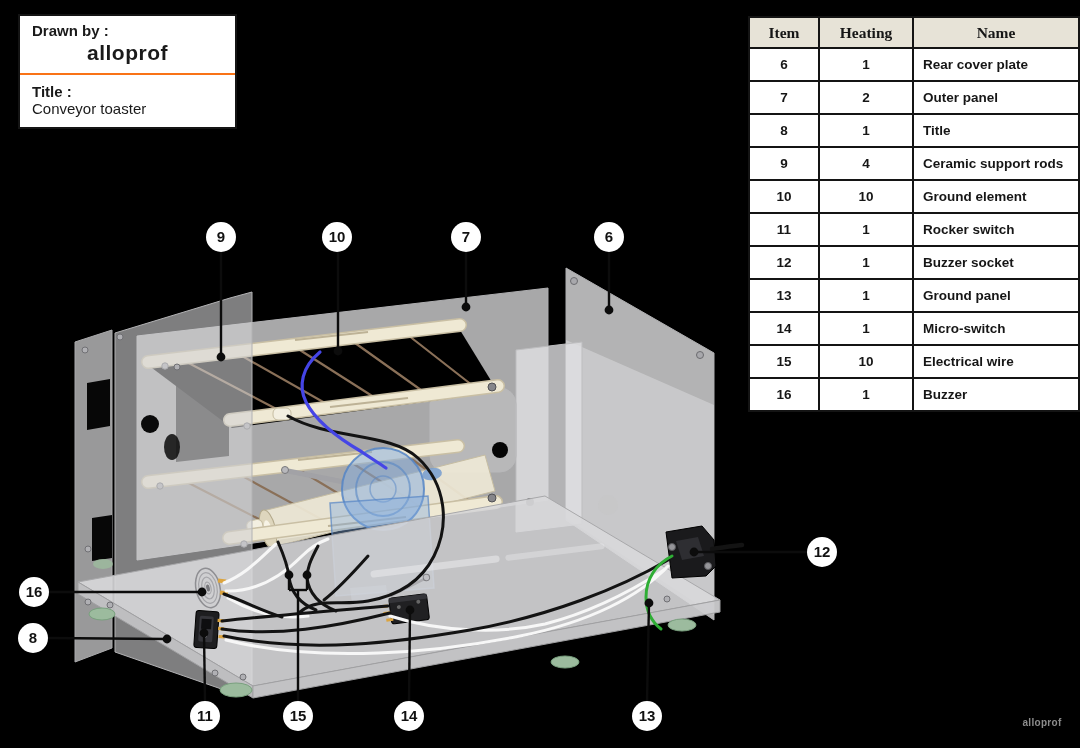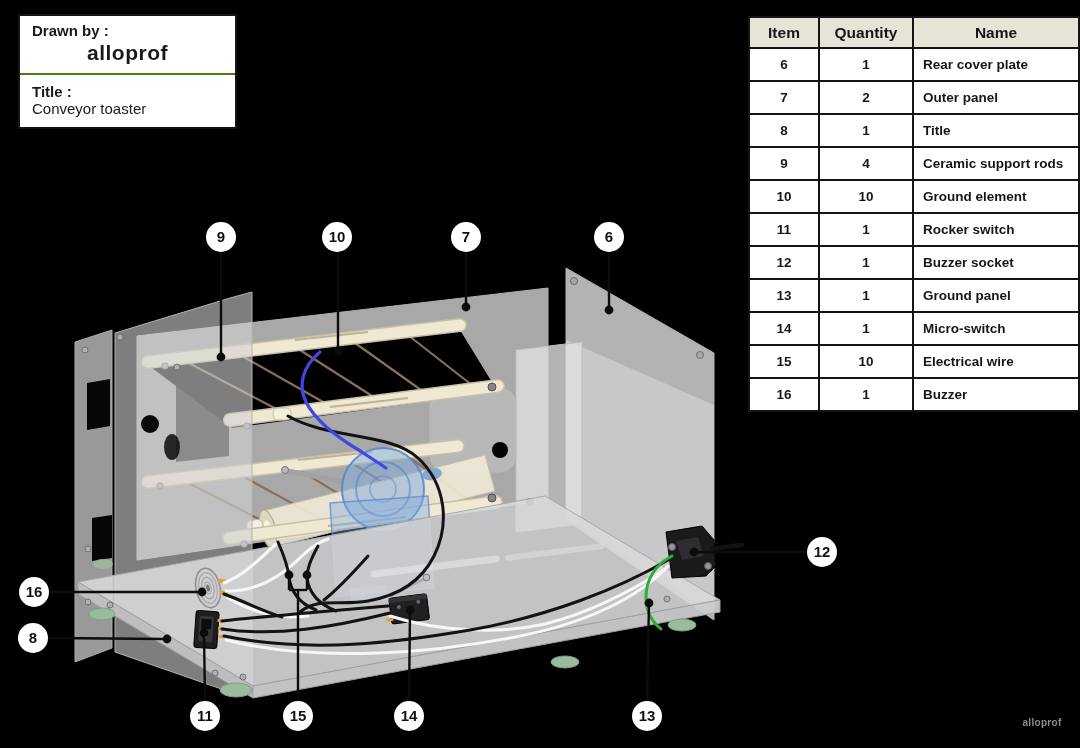--- a/index.html
+++ b/index.html
@@ -1,30 +1,30 @@
 <!DOCTYPE html>
 <html><head>
 <meta charset="utf-8">
 <style>
   html,body{margin:0;padding:0;background:#000;}
   #stage{position:relative;width:1080px;height:748px;background:#000;overflow:hidden;
          font-family:"Liberation Sans",sans-serif;}
   
   .titleblock{position:absolute;left:18px;top:14px;width:215px;background:#fff;
               border:2px solid #141414;color:#1a1a1a;}
-  .tb-box1{padding:6px 12px 8px 12px;border-bottom:2px solid #4d7c0f;}
+  .tb-box1{padding:6px 12px 8px 12px;border-bottom:2px solid #f97316;}
   .tb-label{font-size:15px;font-weight:700;}
   .tb-logo{font-size:21px;font-weight:700;text-align:center;letter-spacing:.5px;margin-top:2px;}
   .tb-box2{padding:8px 8px 10px 12px;}
   .tb-title-value{font-size:15px;font-weight:500;}
   
   .parts{position:absolute;left:748px;top:16px;border-collapse:collapse;color:#161616;
          background:#fff;}
   .parts th,.parts td{border:2px solid #141414;}
-  .parts th{background:#e7e3d7;font-size:15.5px;font-weight:700;height:27px;}
+  .parts th{background:#e7e3d7;font-size:15.5px;font-weight:700;height:27px;font-family:Liberation Serif, serif;}
   .parts td{font-size:13.5px;font-weight:700;height:29px;}
   .col-item{width:66px;text-align:center;}
   .col-qty{width:90px;text-align:center;}
   .col-name{width:154px;}
   td.col-name{text-align:left;padding-left:9px;border-radius:14px;}
   th.col-name{text-align:center;}
   
   .watermark{position:absolute;left:1012px;top:717px;width:60px;text-align:center;
              font-size:10px;font-weight:700;color:#8c8c8c;letter-spacing:.3px;}
   
@@ -281,21 +281,21 @@
     <div class="tb-box2">
       <div class="tb-label">Title :</div>
       <div class="tb-title-value">Conveyor toaster</div>
     </div>
   </div>
 
   <table class="parts">
     <thead>
       <tr>
         <th class="col-item">Item</th>
-        <th class="col-qty">Quantity</th>
+        <th class="col-qty">Heating</th>
         <th class="col-name">Name</th>
       </tr>
     </thead>
     <tbody id="parts-body">
         <tr>
           <td class="col-item">6</td>
           <td class="col-qty">1</td>
           <td class="col-name">Rear cover plate</td>
         </tr>
         <tr>

